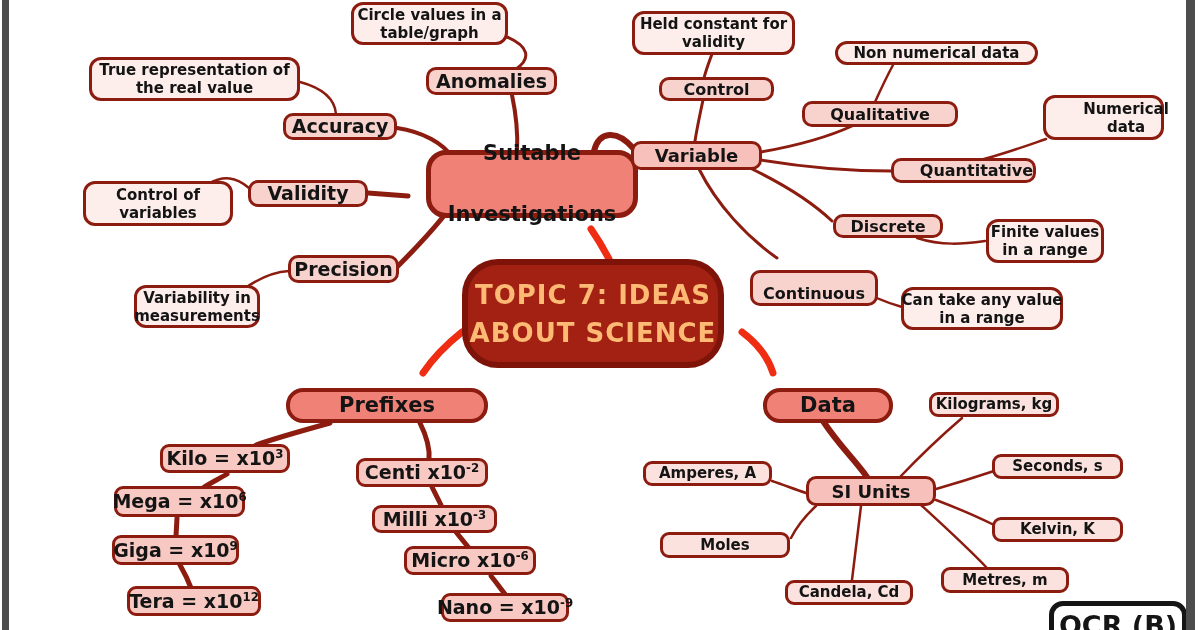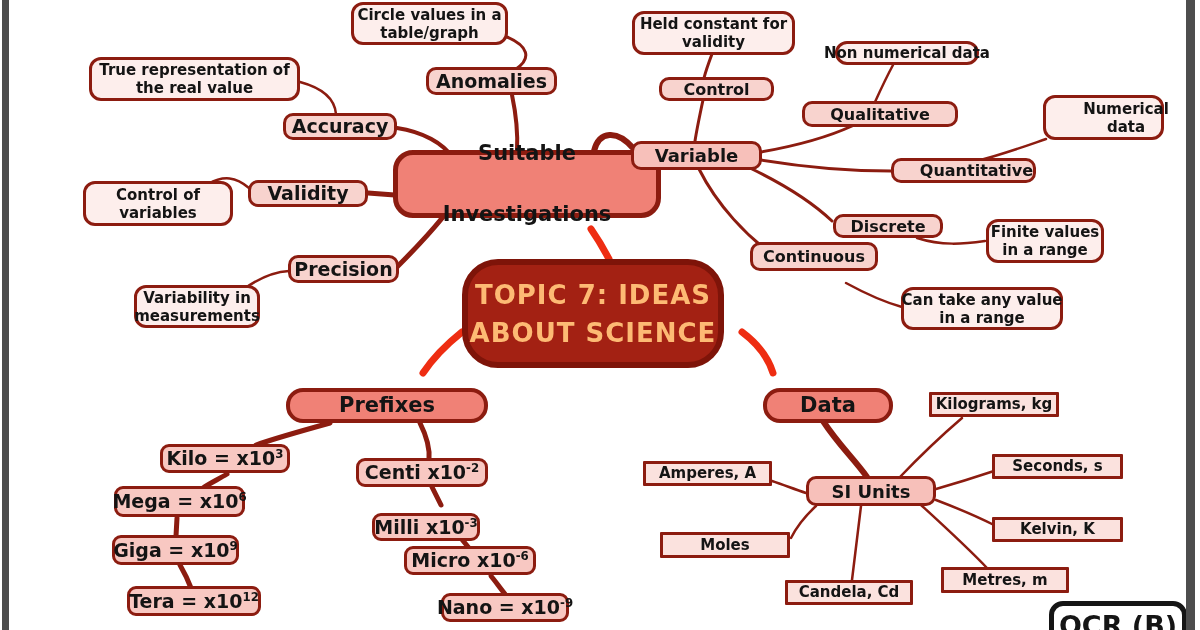--- a/index.html
+++ b/index.html
@@ -37,21 +37,21 @@
   .tier1{
     background:var(--c-branch-fill,#f08176);
     border-width:5px;border-radius:20px;
     font-size:21px;line-height:29px;
   }
   .tier1.small{border-width:4px;border-radius:17px;}
   .mid{background:var(--c-mid-fill,#f7c0ba);font-size:18px;}
   .t2s{font-size:16px;}
   .chain{background:var(--c-chain-fill,#f8c8c2);border-radius:9px;}
   .leaf{background:var(--c-leaf-fill,#fdeeec);font-size:15px;line-height:18px;border-radius:12px;}
-  .unit{background:var(--c-unit-fill,#fbe2de);font-size:15px;border-radius:1px;}
+  .unit{background:var(--c-unit-fill,#fbe2de);font-size:15px;border-radius:9px;}
   .ocr{
     background:#ffffff;border:5px solid #151515;border-radius:14px;
     color:#151515;font-size:27px;
   }
 </style>
 </head>
 <body>
 
 <div class="stage">
 
@@ -104,21 +104,21 @@
     <path class="ar" stroke-width="7" marker-end="url(#ah)" d="M 609 259 Q 600 242 591 229"></path>
     <path class="ar" stroke-width="7" marker-end="url(#ah)" d="M 462 332 Q 437 352 423 373"></path>
     <path class="ar" stroke-width="7" marker-end="url(#ah)" d="M 742 332 Q 766 350 773 373"></path>
   </svg>
 
   <div class="node central" style="left:462px;top:259px;width:262px;height:109px;">
     <span>TOPIC 7: IDEAS</span>
     <span>ABOUT SCIENCE</span>
   </div>
 
-  <div class="node tier1" style="left:393px;top:150px;width:268px;height:68px;gap:32px;">
+  <div class="node tier1" style="left:426px;top:150px;width:212px;height:68px;gap:32px;">
     <span>Suitable</span>
     <span>Investigations</span>
   </div>
   <div class="node" style="left:426px;top:67px;width:131px;height:28px;">
     <span>Anomalies</span>
   </div>
   <div class="node leaf" style="left:351px;top:2px;width:157px;height:43px;">
     <span>Circle values in a</span>
     <span>table/graph</span>
   </div>
@@ -150,38 +150,38 @@
   <div class="node t2s" style="left:659px;top:77px;width:115px;height:24px;">
     <span>Control</span>
   </div>
   <div class="node leaf" style="left:632px;top:11px;width:163px;height:44px;text-align:center;">
     <span>Held constant for</span>
     <span>validity</span>
   </div>
   <div class="node t2s" style="left:802px;top:101px;width:156px;height:26px;">
     <span>Qualitative</span>
   </div>
-  <div class="node leaf" style="left:835px;top:41px;width:144px;height:24px;">
+  <div class="node leaf" style="left:835px;top:41px;width:203px;height:24px;">
     <span>Non numerical data</span>
   </div>
   <div class="node t2s" style="left:891px;top:158px;width:145px;height:25px;align-items:flex-end;">
     <span>Quantitative</span>
   </div>
   <div class="node leaf" style="left:1043px;top:95px;width:121px;height:45px;padding-left:45px;">
     <span>Numerical</span>
     <span>data</span>
   </div>
   <div class="node t2s" style="left:833px;top:214px;width:110px;height:24px;">
     <span>Discrete</span>
   </div>
   <div class="node leaf" style="left:986px;top:219px;width:118px;height:44px;">
     <span>Finite values</span>
     <span>in a range</span>
   </div>
-  <div class="node t2s" style="left:750px;top:242px;width:128px;height:29px;">
+  <div class="node t2s" style="left:750px;top:270px;width:128px;height:36px;justify-content:flex-end;">
     <span>Continuous</span>
   </div>
   <div class="node leaf" style="left:901px;top:287px;width:162px;height:43px;">
     <span>Can take any value</span>
     <span>in a range</span>
   </div>
 
   <div class="node tier1 small" style="left:286px;top:388px;width:202px;height:35px;">
     <span>Prefixes</span>
   </div>
@@ -193,21 +193,21 @@
   </div>
   <div class="node chain" style="left:112px;top:535px;width:127px;height:30px;">
     <span><span style="display:inline">Giga = x10</span><sup>9</sup></span>
   </div>
   <div class="node chain" style="left:127px;top:586px;width:134px;height:30px;">
     <span><span style="display:inline">Tera = x10</span><sup>12</sup></span>
   </div>
   <div class="node chain" style="left:356px;top:458px;width:132px;height:29px;">
     <span><span style="display:inline">Centi x10</span><sup>-2</sup></span>
   </div>
-  <div class="node chain" style="left:372px;top:505px;width:108px;height:28px;margin-top:8px;">
+  <div class="node chain" style="left:372px;top:505px;width:125px;height:28px;">
     <span><span style="display:inline">Milli x10</span><sup>-3</sup></span>
   </div>
   <div class="node chain" style="left:404px;top:546px;width:132px;height:29px;">
     <span><span style="display:inline">Micro x10</span><sup>-6</sup></span>
   </div>
   <div class="node chain" style="left:441px;top:593px;width:128px;height:29px;">
     <span><span style="display:inline">Nano = x10</span><sup>-9</sup></span>
   </div>
 
   <div class="node tier1 small" style="left:763px;top:388px;width:130px;height:35px;">

